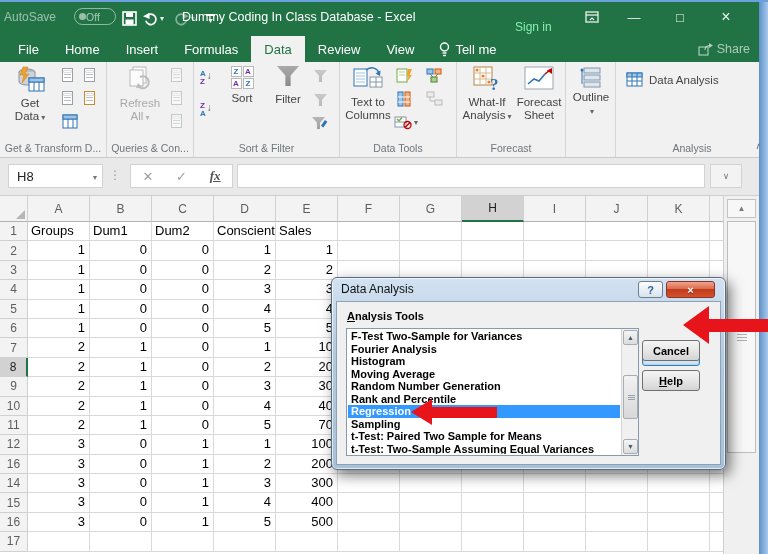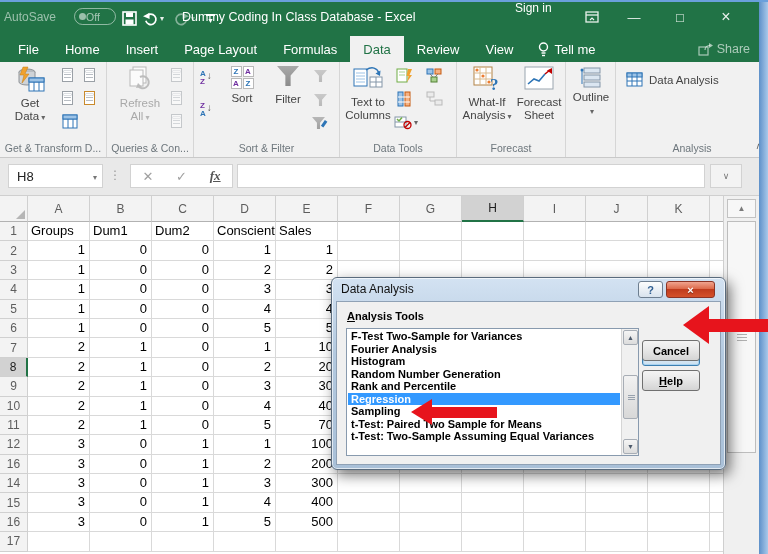--- a/index.html
+++ b/index.html
@@ -18,21 +18,21 @@
   .as-pill{position:absolute;left:74px;top:8px;width:42px;height:17px;border:1px solid rgba(255,255,255,.5);
       border-radius:9px;font-size:10.5px;color:rgba(255,255,255,.6);display:flex;align-items:center;padding-left:4px;}
   .as-dot{width:7px;height:7px;border-radius:50%;background:rgba(255,255,255,.55);}
   .qat{position:absolute;top:7px;height:22px;display:flex;align-items:center;color:#fff;}
   .qat svg{display:block;}
   .qat-dd{font-size:8px;margin-left:2px;color:#e6efe9;}
   .qat-more{display:flex;flex-direction:column;align-items:center;line-height:5px;}
   .qat-more .bar{width:9px;border-top:2px solid #fff;margin-bottom:2px;}
   .qat-more .vee{font-size:8px;color:#fff;}
   .doc-title{position:absolute;left:182px;top:10px;font-size:12.5px;color:#fff;white-space:nowrap;}
-  .signin{position:absolute;left:515px;top:1px;font-size:12px;color:#ffffff;}
+  .signin{position:absolute;left:515px;top:20px;font-size:12px;color:#86efac;}
   .winbtn{position:absolute;top:6px;width:24px;height:22px;display:flex;align-items:center;justify-content:center;
       color:#e9f1ec;font-size:13px;}
   .dim{opacity:.85;}
 
   
   .tabrow{position:absolute;left:0;top:36px;width:768px;height:26px;background:#217346;display:flex;align-items:stretch;}
   #tabs{display:flex;align-items:stretch;margin-left:5px;}
   .tab{color:#fff;font-size:13px;display:flex;align-items:center;padding:0 13px;cursor:default;white-space:nowrap;}
   .tab.active{background:#f1f1f1;color:#217346;}
   .tellme{display:flex;align-items:center;color:#fff;font-size:13px;margin-left:12px;gap:5px;}
@@ -194,21 +194,20 @@
     <span class="winbtn" style="left:622px">—</span>
     <span class="winbtn" style="left:668px">□</span>
     <span class="winbtn" style="left:714px;font-size:16px">×</span>
   </header>
 
   <nav class="tabrow">
     <div id="tabs">
         <div class="tab">File</div>
         <div class="tab">Home</div>
         <div class="tab">Insert</div>
-        <div class="tab">Page Layout</div>
         <div class="tab">Formulas</div>
         <div class="tab active">Data</div>
         <div class="tab">Review</div>
         <div class="tab">View</div>
       </div>
     <div class="tellme">
       <svg width="11" height="15" viewBox="0 0 11 15">
         <circle cx="5.5" cy="5" r="4" fill="none" stroke="#fff" stroke-width="1.4"></circle>
         <line x1="3.5" y1="11" x2="7.5" y2="11" stroke="#fff" stroke-width="1.4"></line>
         <line x1="4" y1="13.5" x2="7" y2="13.5" stroke="#fff" stroke-width="1.4"></line>
@@ -747,20 +746,21 @@
     </div>
     <div class="dlg-content">
       <div class="dlg-label">
         <span class="u">A</span><span>nalysis Tools</span>
       </div>
       <div class="listbox">
         <div id="lbitems">
             <div class="lbitem">F-Test Two-Sample for Variances</div>
             <div class="lbitem">Fourier Analysis</div>
             <div class="lbitem">Histogram</div>
+            <div class="lbitem">Moving Average</div>
             <div class="lbitem">Random Number Generation</div>
             <div class="lbitem">Rank and Percentile</div>
             <div class="lbitem sel">Regression</div>
             <div class="lbitem">Sampling</div>
             <div class="lbitem">t-Test: Paired Two Sample for Means</div>
             <div class="lbitem">t-Test: Two-Sample Assuming Equal Variances</div>
           </div>
         <div class="lb-scroll">
           <div class="lb-btn" style="top:1px">
             <span>▲</span>

